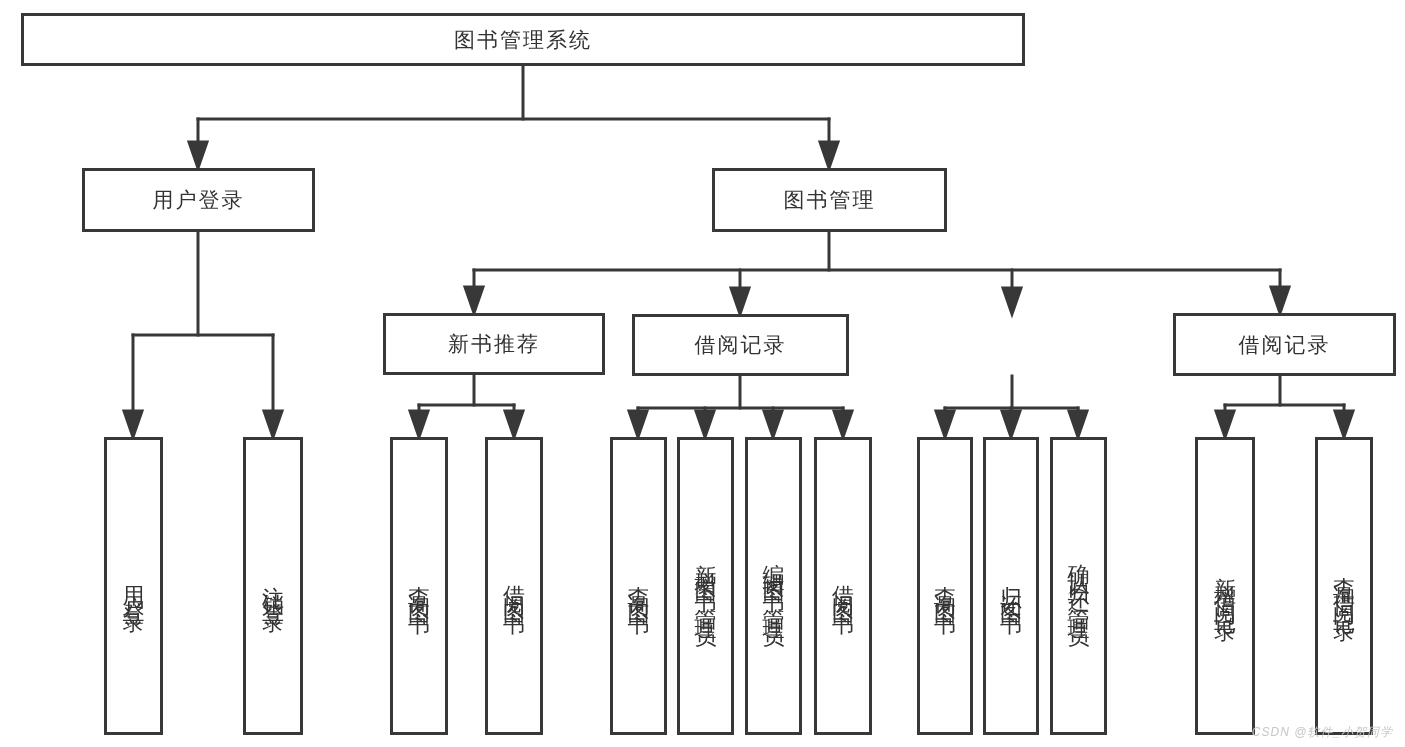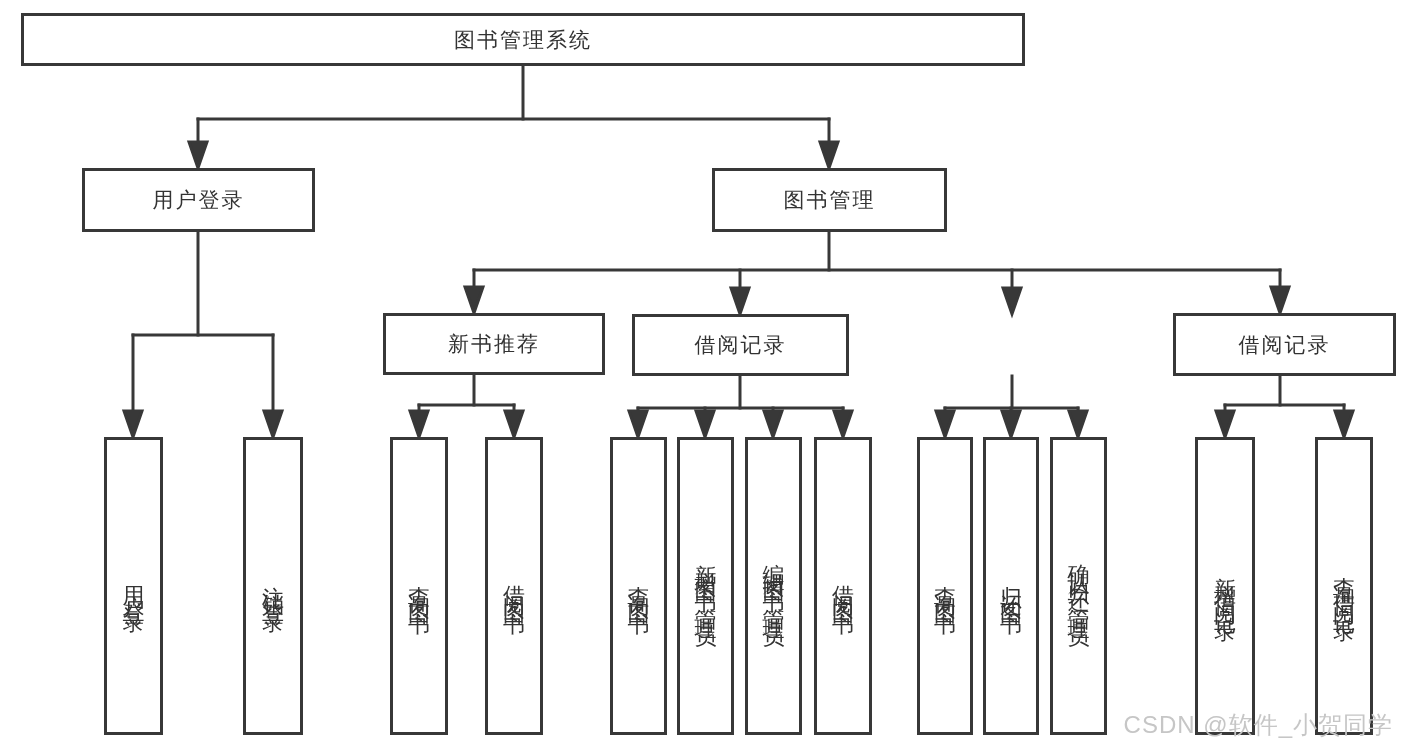--- a/index.html
+++ b/index.html
@@ -33,25 +33,26 @@
     text-orientation:mixed;
     font-size:22px;
     letter-spacing:9px;
     line-height:1;
     color:#333333;
   }
   #watermark{
     position:absolute;
     right:12px;
     bottom:6px;
-    font-size:24px;
+    font-size:12px;
     letter-spacing:1px;
     color:#c6c6c6;
     z-index:3;
     white-space:nowrap;
+    font-style:italic;
   }
 </style>
 </head>
 <body>
 
 <div id="canvas">
 
   <svg id="wires" viewBox="0 0 1405 747" xmlns="http://www.w3.org/2000/svg">
     <g stroke="#383838" stroke-width="3" fill="#383838" stroke-linecap="square">
 

